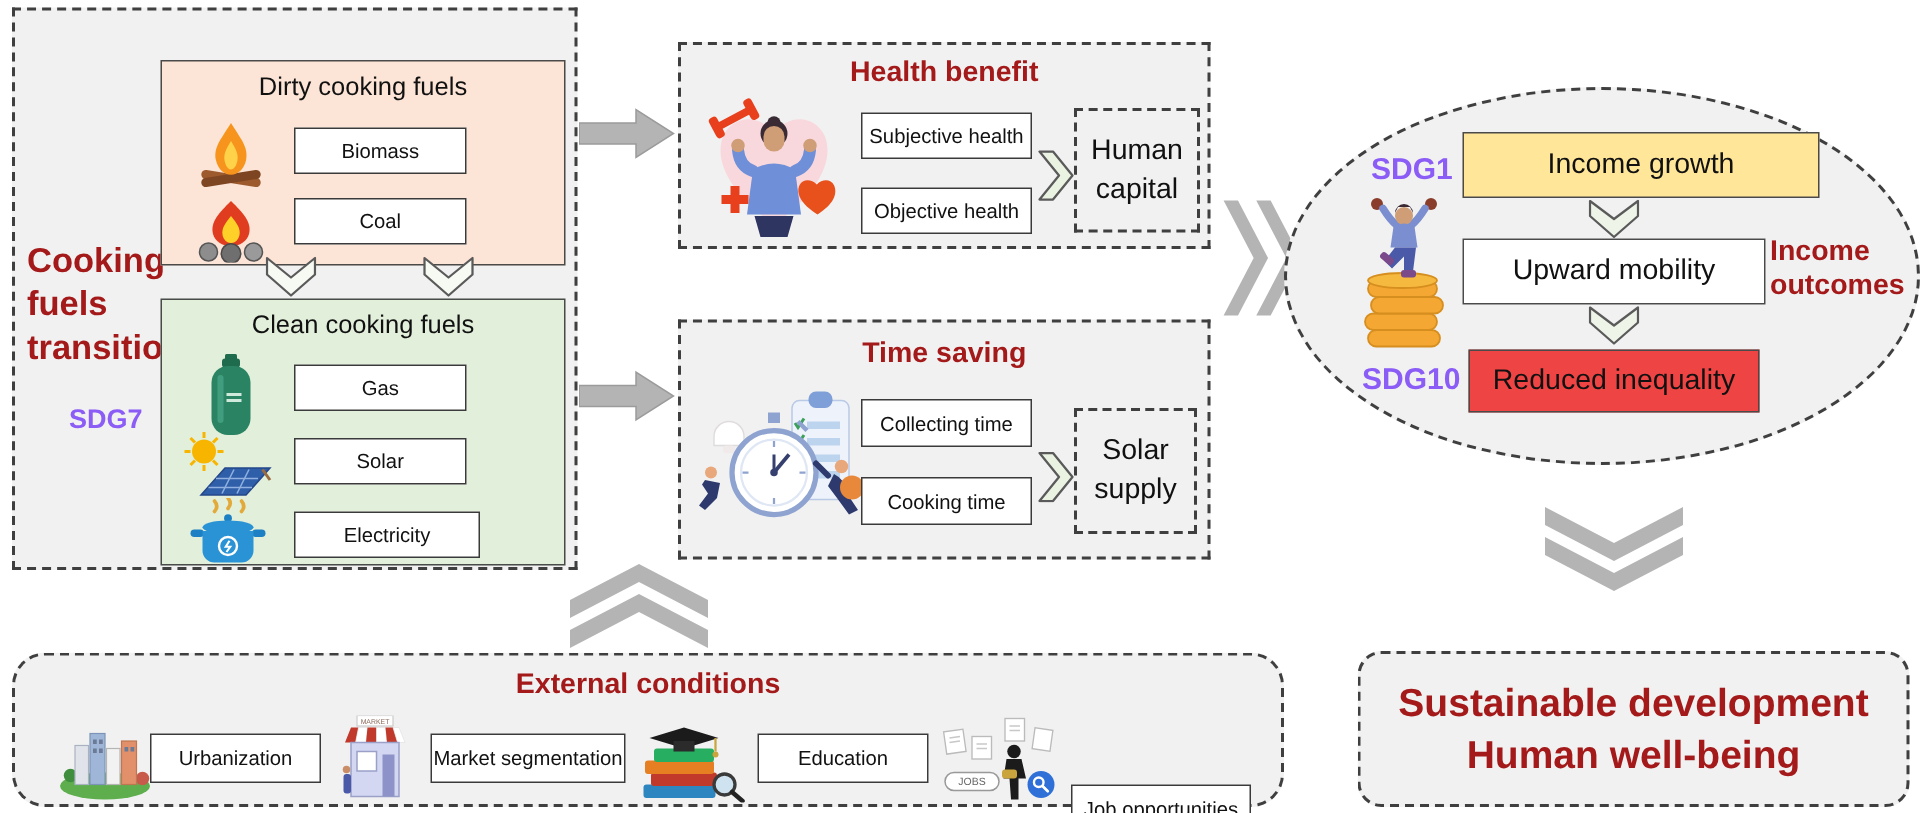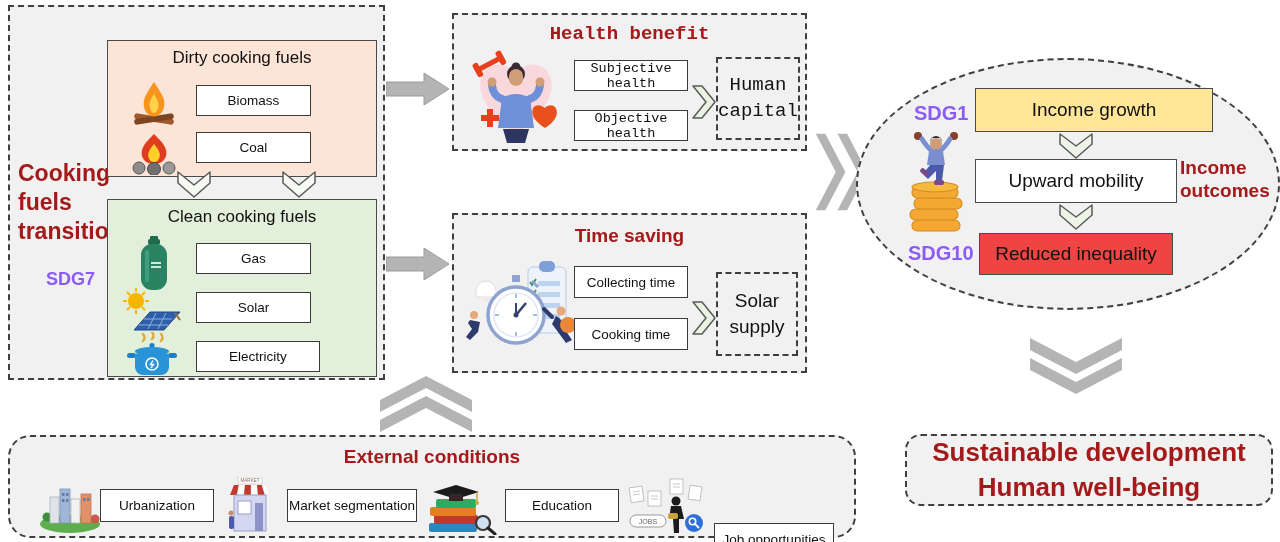--- a/index.html
+++ b/index.html
@@ -146,21 +146,21 @@
     <svg width="64" height="34" viewBox="0 0 64 34">
       <polygon points="0,10 38,10 38,1 63,17 38,33 38,24 0,24" fill="#b4b4b4" stroke="#9b9b9b"></polygon>
     </svg>
   </div>
   <div class="abs" style="left:386px;top:247px;">
     <svg width="64" height="34" viewBox="0 0 64 34">
       <polygon points="0,10 38,10 38,1 63,17 38,33 38,24 0,24" fill="#b4b4b4" stroke="#9b9b9b"></polygon>
     </svg>
   </div>
 
-  <div class="panel" style="left:452px;top:13px;width:355px;height:138px;font-family:Liberation Mono, monospace;">
+  <div class="panel" style="left:452px;top:28px;width:355px;height:138px;">
     <div class="ptitle red-title" style="top:8px;">Health benefit</div>
 
     <div class="abs" style="left:12px;top:26px;">
       <svg width="100" height="106" viewBox="0 0 100 106">
         <path d="M50 94 C20 72 10 51 16 35 C22 21 40 19 50 33 C60 19 78 21 84 35 C90 51 80 72 50 94Z" fill="#f8d8dd"></path>
         <g transform="rotate(-28 24 22)">
           <rect x="10" y="20" width="26" height="5" rx="2" fill="#e8401c"></rect>
           <rect x="7" y="15" width="6" height="15" rx="2.5" fill="#e8401c"></rect>
           <rect x="33" y="15" width="6" height="15" rx="2.5" fill="#e8401c"></rect>
         </g>
@@ -395,18 +395,18 @@
         <path d="M43 29 h10 l3 13 h-5 l0 14 h-5 l-1 -14 h-4Z" fill="#1b1b1b"></path>
         <rect x="40" y="36" width="10" height="6" rx="2" fill="#caa53d"></rect>
         <circle cx="66" cy="46" r="9" fill="#2e6fd8"></circle>
         <circle cx="64.5" cy="44.5" r="3.2" fill="none" stroke="#fff" stroke-width="1.6"></circle>
         <line x1="67" y1="47" x2="70.5" y2="50.5" stroke="#fff" stroke-width="1.8" stroke-linecap="round"></line>
       </svg>
     </div>
     <div class="ibox" style="left:704px;top:52px;width:120px;height:33px;margin-top:34px;">Job opportunities</div>
   </div>
 
-  <div class="panel" style="left:905px;top:434px;width:368px;height:72px;border-radius:16px;display:flex;flex-direction:column;align-items:center;justify-content:center;">
+  <div class="panel" style="left:905px;top:434px;width:368px;height:104px;border-radius:16px;display:flex;flex-direction:column;align-items:center;justify-content:center;">
     <div class="red-title" style="font-size:26px;line-height:1.35;text-align:center;">Sustainable development</div>
     <div class="red-title" style="font-size:26px;line-height:1.35;text-align:center;">Human well-being</div>
   </div>
 
 </div>
 
 </body></html>

